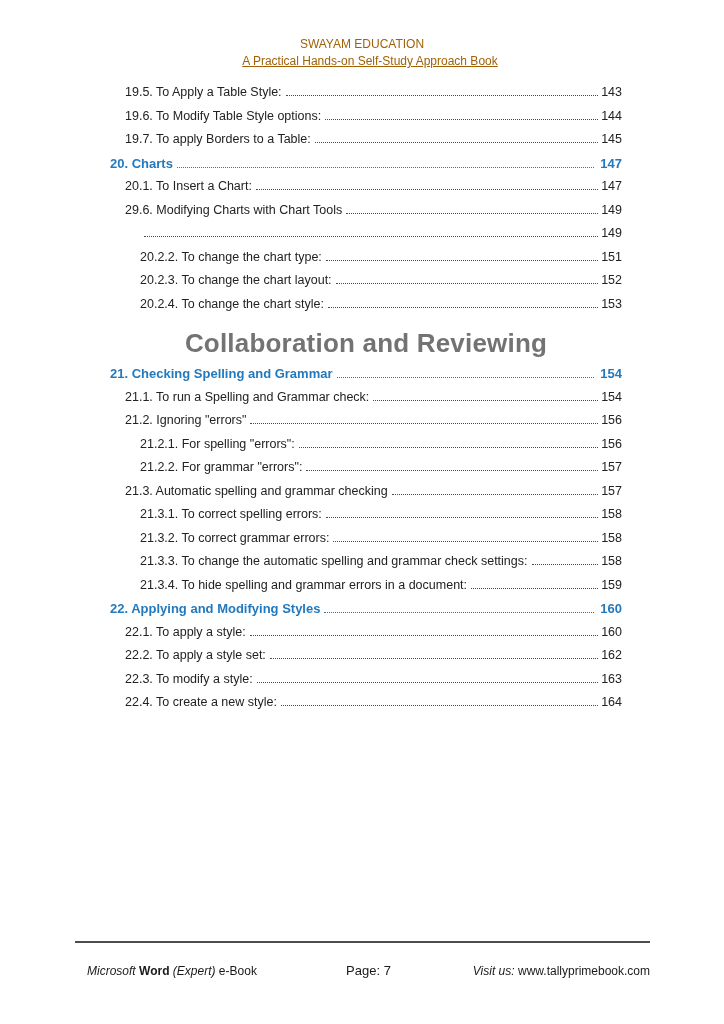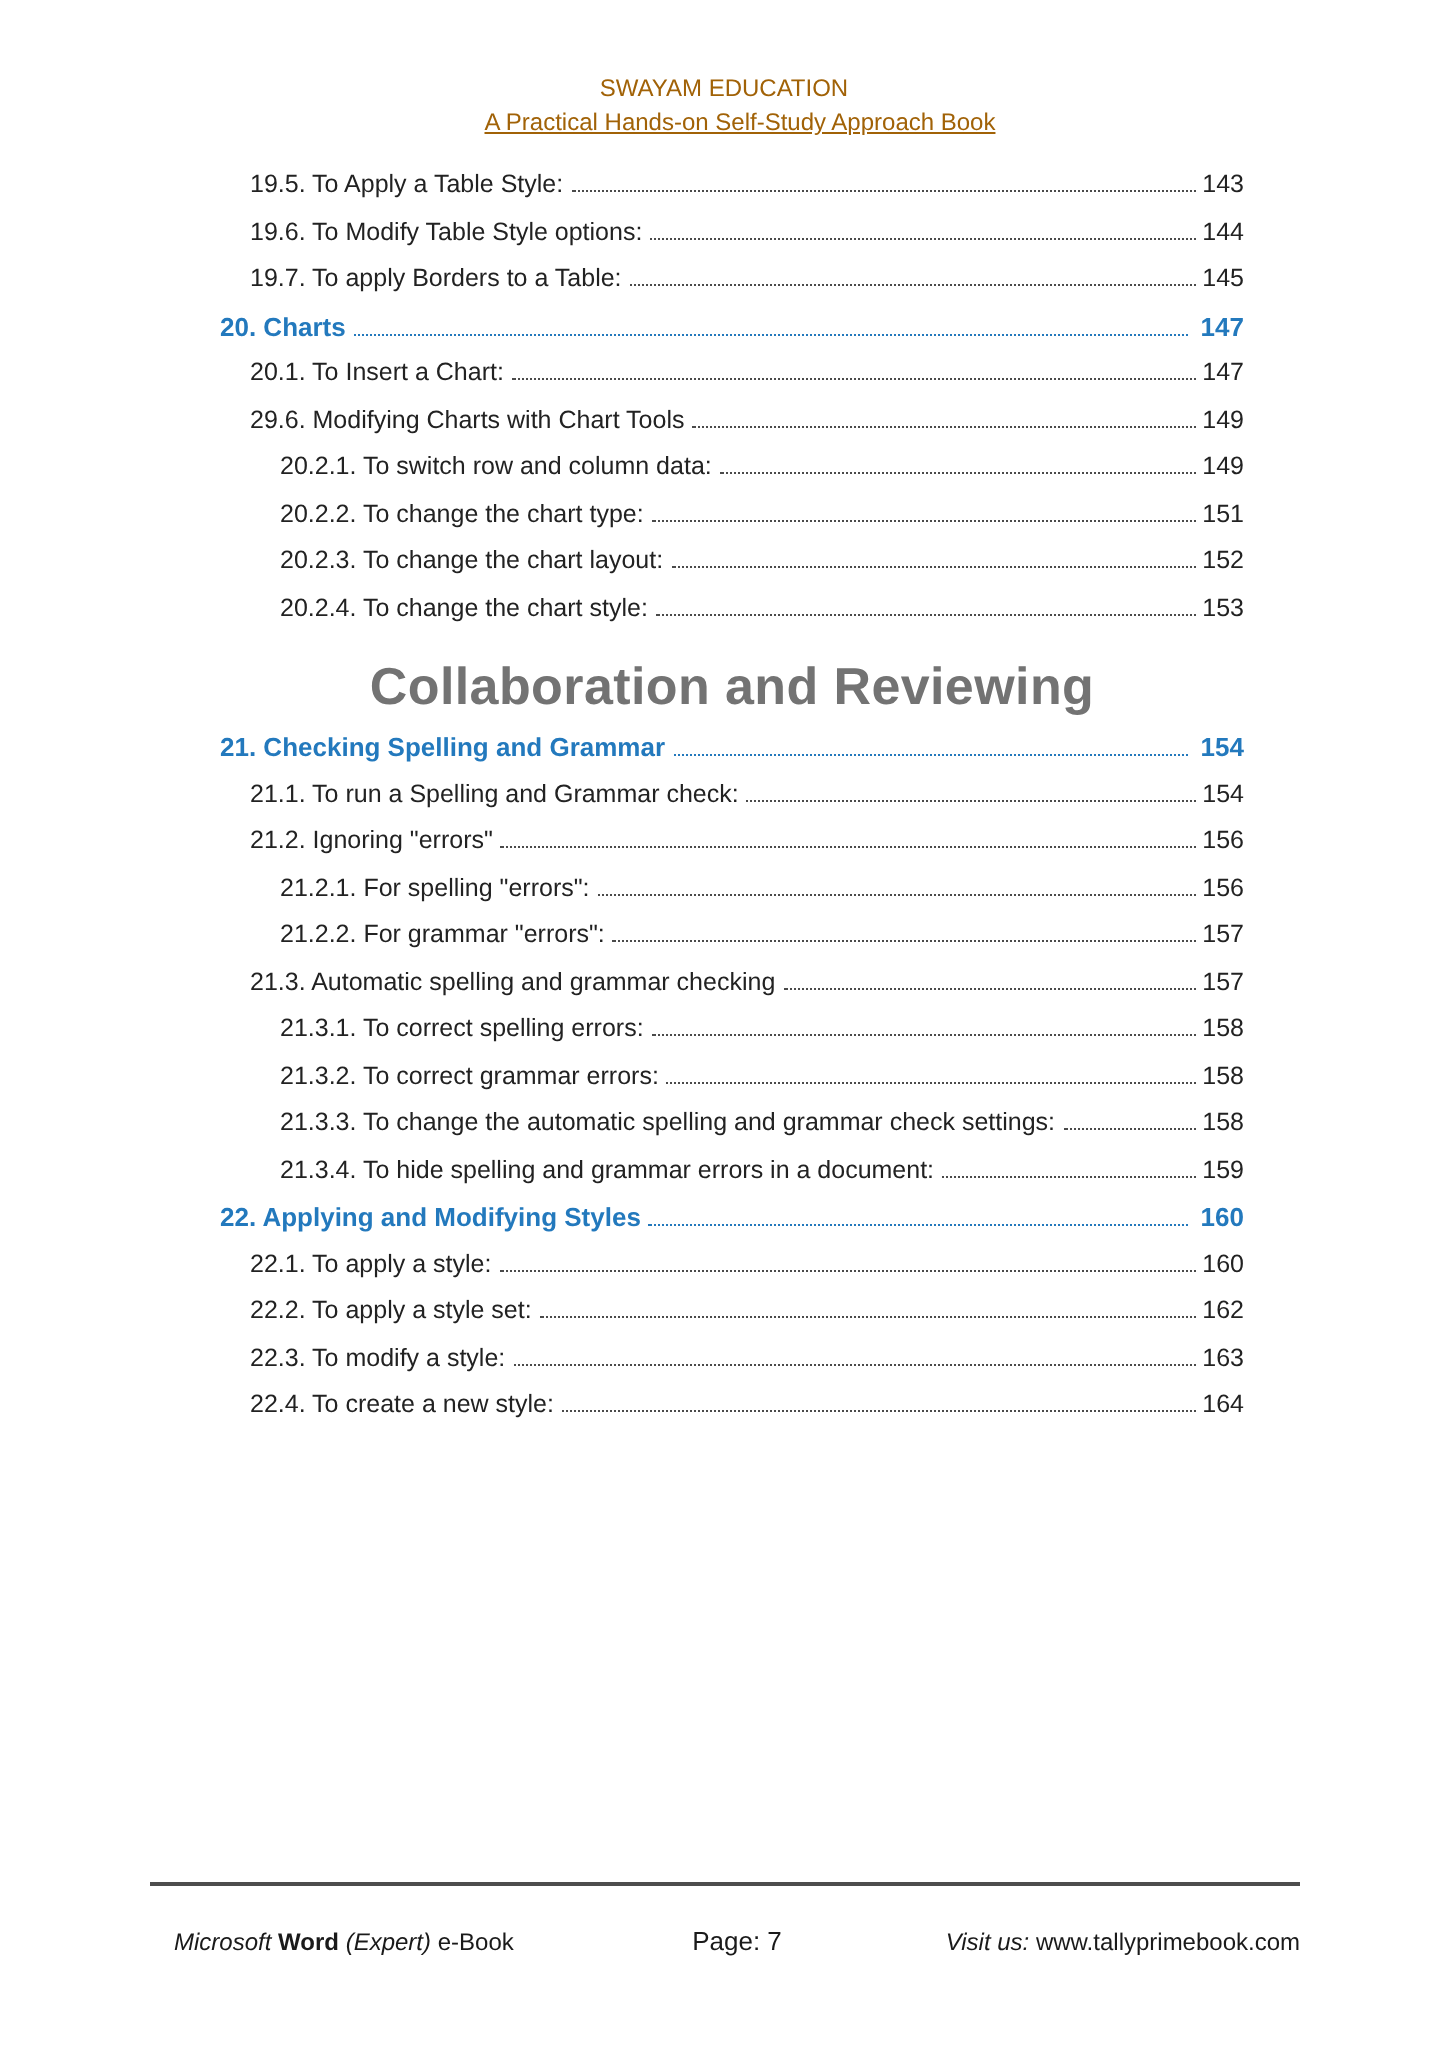--- a/index.html
+++ b/index.html
@@ -113,21 +113,20 @@
         <span class="label">20.1. To Insert a Chart:</span>
         <span class="leader"></span>
         <span class="page-num">147</span>
       </div>
       <div class="row lvl2">
         <span class="label">29.6. Modifying Charts with Chart Tools</span>
         <span class="leader"></span>
         <span class="page-num">149</span>
       </div>
       <div class="row lvl3">
-        <span class="label">20.2.1. To switch row and column data:</span>
         <span class="leader"></span>
         <span class="page-num">149</span>
       </div>
       <div class="row lvl3">
         <span class="label">20.2.2. To change the chart type:</span>
         <span class="leader"></span>
         <span class="page-num">151</span>
       </div>
       <div class="row lvl3">
         <span class="label">20.2.3. To change the chart layout:</span>

